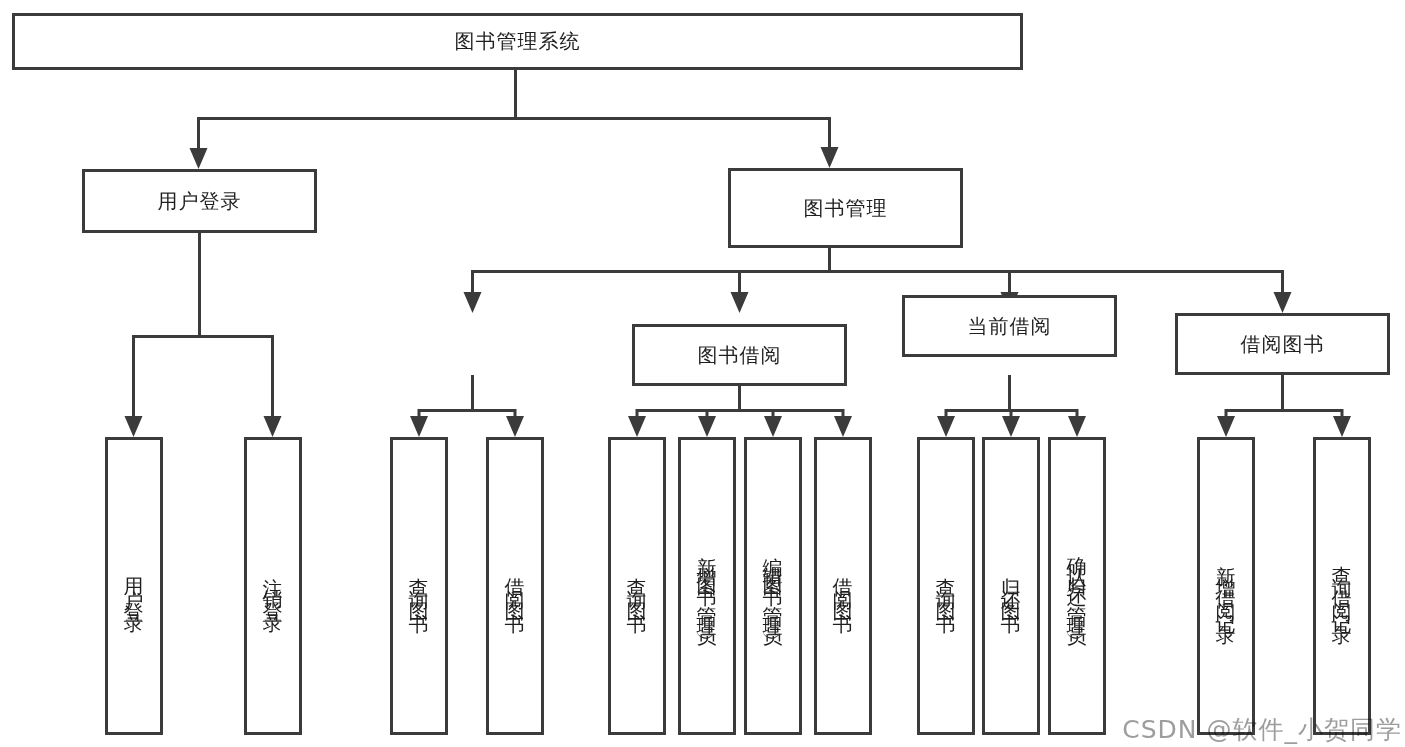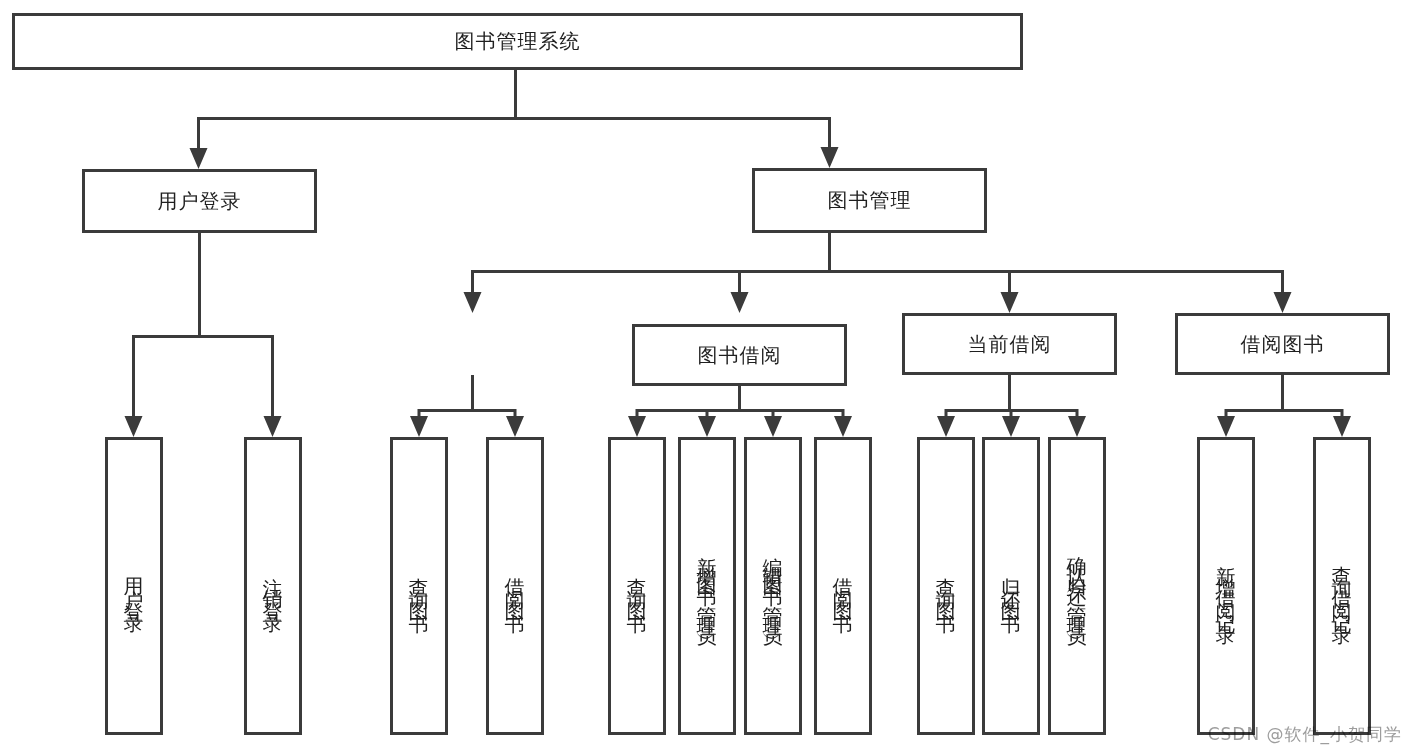--- a/index.html
+++ b/index.html
@@ -14,21 +14,21 @@
     display:flex; align-items:center; justify-content:center;
     font-size:20px; letter-spacing:1px; text-align:center;
   }
   .vlabel {
     writing-mode:vertical-rl; letter-spacing:12px; line-height:1;
     font-size:20px; color:#1f1f1f;
   }
   .vlabel.tight { letter-spacing:10px; }
   #watermark {
     position:absolute; right:3px; bottom:1px; z-index:5;
-    font-size:17px; color:#9d9d9d; letter-spacing:1px;
+    font-size:25px; color:#9d9d9d; letter-spacing:1px;
     mix-blend-mode:multiply; white-space:nowrap;
   }
 </style>
 </head>
 <body>
 
 <div id="canvas">
 
   <svg id="connectors" width="1405" height="747" viewBox="0 0 1405 747">
     <path d="M515.5 70 V118.5
@@ -71,28 +71,28 @@
              M1333 416 L1351 416 L1342 437 Z" fill="#3b3b3b" stroke="none"></path>
   </svg>
 
   <div class="box" style="left:12px;top:13px;width:1011px;height:57px">
     <span>图书管理系统</span>
   </div>
 
   <div class="box" style="left:82px;top:169px;width:235px;height:64px">
     <span>用户登录</span>
   </div>
-  <div class="box" style="left:752px;top:168px;width:235px;height:65px">
+  <div class="box" style="left:728px;top:168px;width:235px;height:80px">
     <span>图书管理</span>
   </div>
 
   <div class="box" style="left:632px;top:324px;width:215px;height:62px">
     <span>图书借阅</span>
   </div>
-  <div class="box" style="left:902px;top:313px;width:215px;height:62px">
+  <div class="box" style="left:902px;top:295px;width:215px;height:62px">
     <span>当前借阅</span>
   </div>
   <div class="box" style="left:1175px;top:313px;width:215px;height:62px">
     <span>借阅图书</span>
   </div>
 
   <div class="box" style="left:105px;top:437px;width:58px;height:298px">
     <span class="vlabel">用户登录</span>
   </div>
   <div class="box" style="left:244px;top:437px;width:58px;height:298px">

